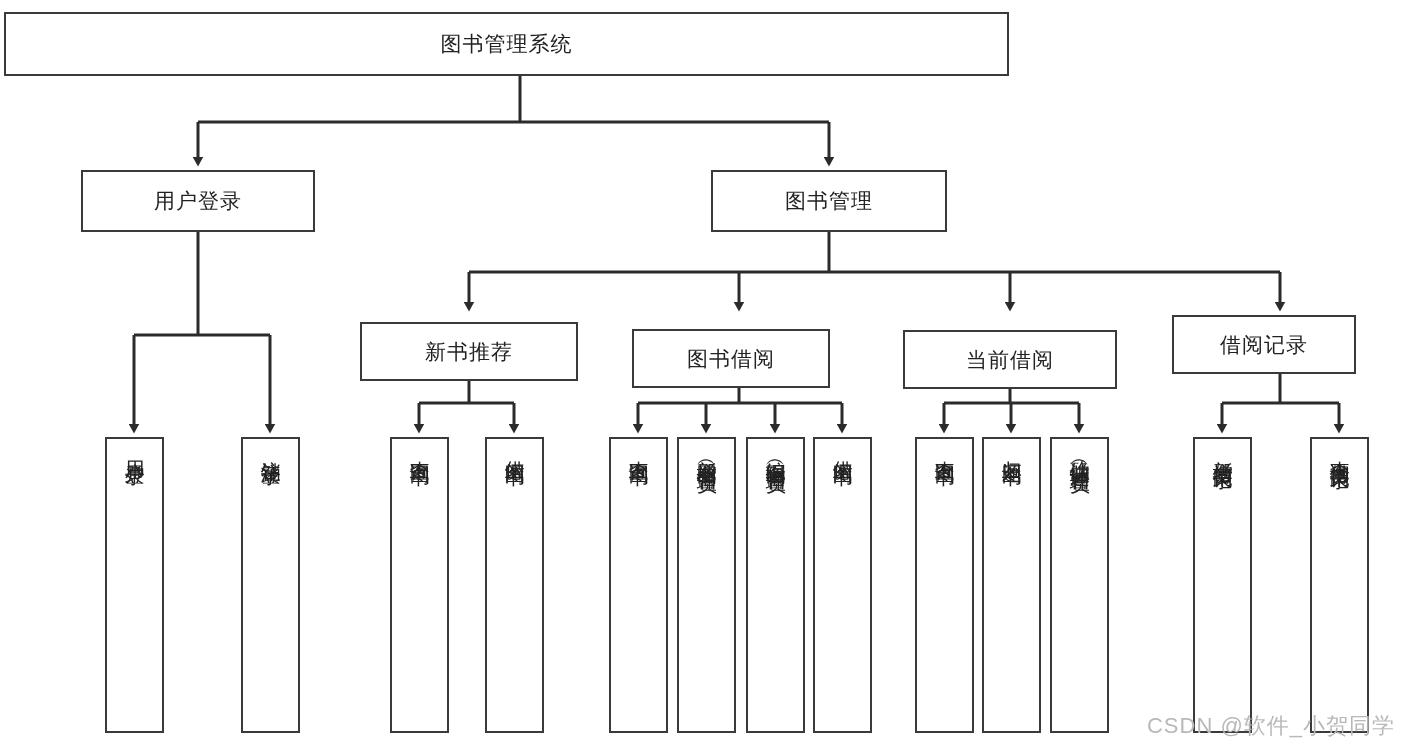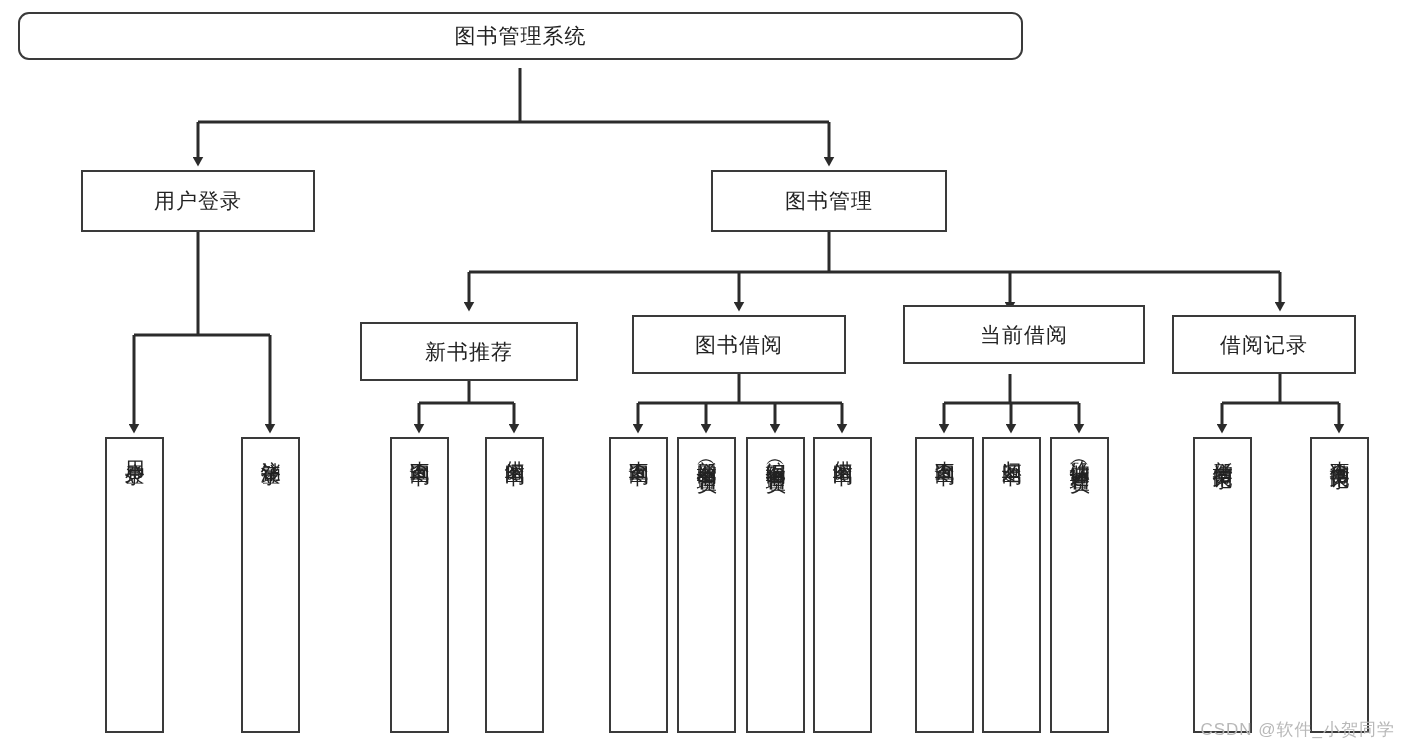--- a/index.html
+++ b/index.html
@@ -50,21 +50,21 @@
     text-orientation: upright;
     line-height: 1.08;
     letter-spacing: 2px;
     white-space: nowrap;
     display: block;
   }
   .watermark {
     position: absolute;
     right: 10px;
     bottom: 6px;
-    font-size: 17px;
+    font-size: 22px;
     color: #b8b8b8;
     letter-spacing: 1px;
     white-space: nowrap;
   }
 </style>
 </head>
 <body>
 
 <div id="canvas">
 
@@ -111,38 +111,38 @@
       <path d="M1011,403 L1011,425" marker-end="url(#arrow)"></path>
       <path d="M1079,403 L1079,425" marker-end="url(#arrow)"></path>
 
       <path d="M1280,374 L1280,403"></path>
       <path d="M1222,403 L1339,403"></path>
       <path d="M1222,403 L1222,425" marker-end="url(#arrow)"></path>
       <path d="M1339,403 L1339,425" marker-end="url(#arrow)"></path>
     </g>
   </svg>
 
-  <div class="node h" style="left:18px; top:12px; width:1005px; height:48px;border-radius:11px;">
+  <div class="node h" style="left:4px; top:12px; width:1005px; height:64px;">
     <span>图书管理系统</span>
   </div>
 
   <div class="node h" style="left:81px; top:170px; width:234px; height:62px;">
     <span>用户登录</span>
   </div>
   <div class="node h" style="left:711px; top:170px; width:236px; height:62px;font-family:Liberation Mono, monospace;">
     <span>图书管理</span>
   </div>
 
   <div class="node h" style="left:360px; top:322px; width:218px; height:59px;">
     <span>新书推荐</span>
   </div>
-  <div class="node h" style="left:632px; top:315px; width:214px; height:59px;">
+  <div class="node h" style="left:632px; top:329px; width:198px; height:59px;">
     <span>图书借阅</span>
   </div>
-  <div class="node h" style="left:903px; top:305px; width:242px; height:59px;">
+  <div class="node h" style="left:903px; top:330px; width:214px; height:59px;">
     <span>当前借阅</span>
   </div>
   <div class="node h" style="left:1172px; top:315px; width:184px; height:59px;">
     <span>借阅记录</span>
   </div>
 
   <div class="node v" style="left:105px; top:437px; width:59px; height:296px;">
     <span class="vlabel">用户登录</span>
   </div>
   <div class="node v" style="left:241px; top:437px; width:59px; height:296px;">

